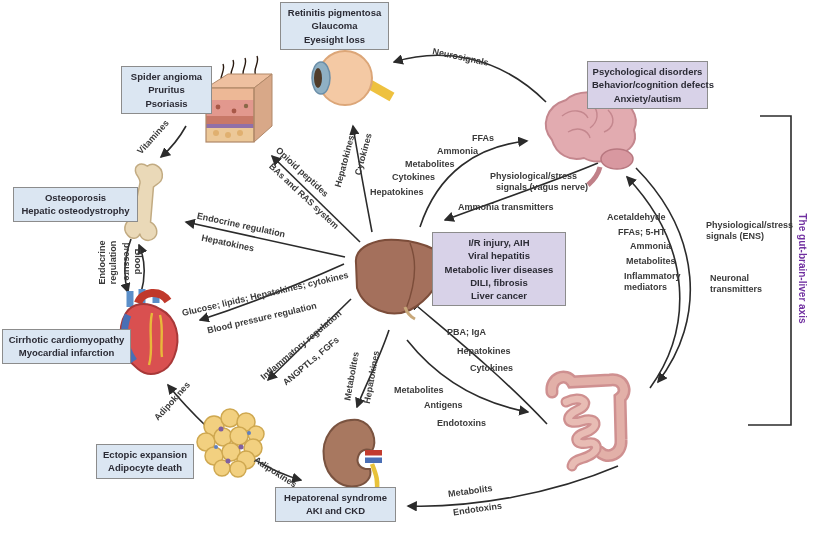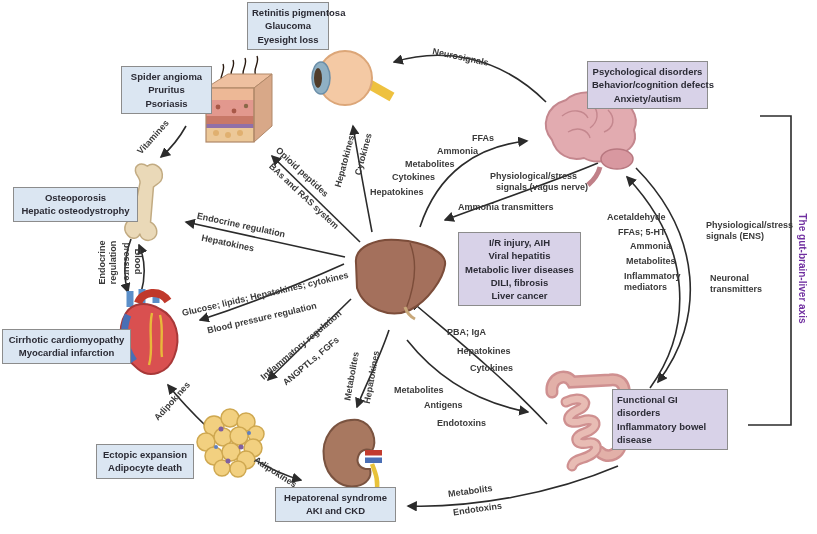--- a/index.html
+++ b/index.html
@@ -136,21 +136,21 @@
     <rect x="49" y="41.5" width="17" height="5.5" fill="#4a6fb5"></rect>
   </svg>
 
   <svg style="left:536px;top:360px" width="96" height="115" viewBox="0 0 96 115">
     <path d="M16,32 C14,18 30,12 36,22 L74,20 C88,18 92,32 84,38 L85,80 C86,94 72,100 64,92" stroke="#cf9090" stroke-width="13" fill="none" stroke-linecap="round"></path>
     <path d="M16,32 C14,18 30,12 36,22 L74,20 C88,18 92,32 84,38 L85,80 C86,94 72,100 64,92" stroke="#e2b0a8" stroke-width="8" fill="none" stroke-linecap="round"></path>
     <path d="M30,42 C46,34 56,44 42,50 C28,56 30,66 46,61 C62,56 64,68 48,73 C36,77 40,86 52,83 C60,81 64,88 56,94 C48,100 38,98 36,106" stroke="#cf9090" stroke-width="11" fill="none" stroke-linecap="round"></path>
     <path d="M30,42 C46,34 56,44 42,50 C28,56 30,66 46,61 C62,56 64,68 48,73 C36,77 40,86 52,83 C60,81 64,88 56,94 C48,100 38,98 36,106" stroke="#e8bcb4" stroke-width="6.5" fill="none" stroke-linecap="round"></path>
   </svg>
 
-  <div class="box blue" style="left:247px;top:2px;width:82px">
+  <div class="box blue" style="left:280px;top:2px;width:109px">
     <div>Retinitis pigmentosa</div>
     <div>Glaucoma</div>
     <div>Eyesight loss</div>
   </div>
 
   <div class="box blue" style="left:13px;top:187px;width:125px">
     <div>Osteoporosis</div>
     <div>Hepatic osteodystrophy</div>
   </div>
 
@@ -168,38 +168,34 @@
   <div class="box blue" style="left:96px;top:444px;width:98px">
     <div>Ectopic expansion</div>
     <div>Adipocyte death</div>
   </div>
 
   <div class="box blue" style="left:275px;top:487px;width:121px">
     <div>Hepatorenal syndrome</div>
     <div>AKI and CKD</div>
   </div>
 
-  <div class="box purple" style="left:458px;top:232px;width:123px">
+  <div class="box purple" style="left:432px;top:232px;width:134px">
     <div>I/R injury, AIH</div>
     <div>Viral hepatitis</div>
     <div>Metabolic liver diseases</div>
     <div>DILI, fibrosis</div>
     <div>Liver cancer</div>
   </div>
 
   <div class="box purple" style="left:587px;top:61px;width:121px">
     <div>Psychological disorders</div>
     <div>Behavior/cognition defects</div>
     <div>Anxiety/autism</div>
   </div>
 
-  <div class="box purple wrap" style="left:612px;top:389px;width:116px;text-align:left">
-    <div>Functional GI disorders</div>
-    <div>Inflammatory bowel disease</div>
-  </div>
 
   <div class="lbl" style="left:432px;top:52px;transform:rotate(12deg)">Neurosignals</div>
 
   <div class="lbl" style="left:342px;top:149px;transform:rotate(-75deg)">Cytokines</div>
   <div class="lbl" style="left:318px;top:156px;transform:rotate(-75deg)">Hepatokines</div>
 
   <div class="lbl" style="left:268px;top:167px;transform:rotate(43deg)">Opioid peptides</div>
   <div class="lbl" style="left:258px;top:191px;transform:rotate(43deg)">BAs and RAS system</div>
 
   <div class="lbl" style="left:132px;top:132px;transform:rotate(-48deg)">Vitamines</div>

